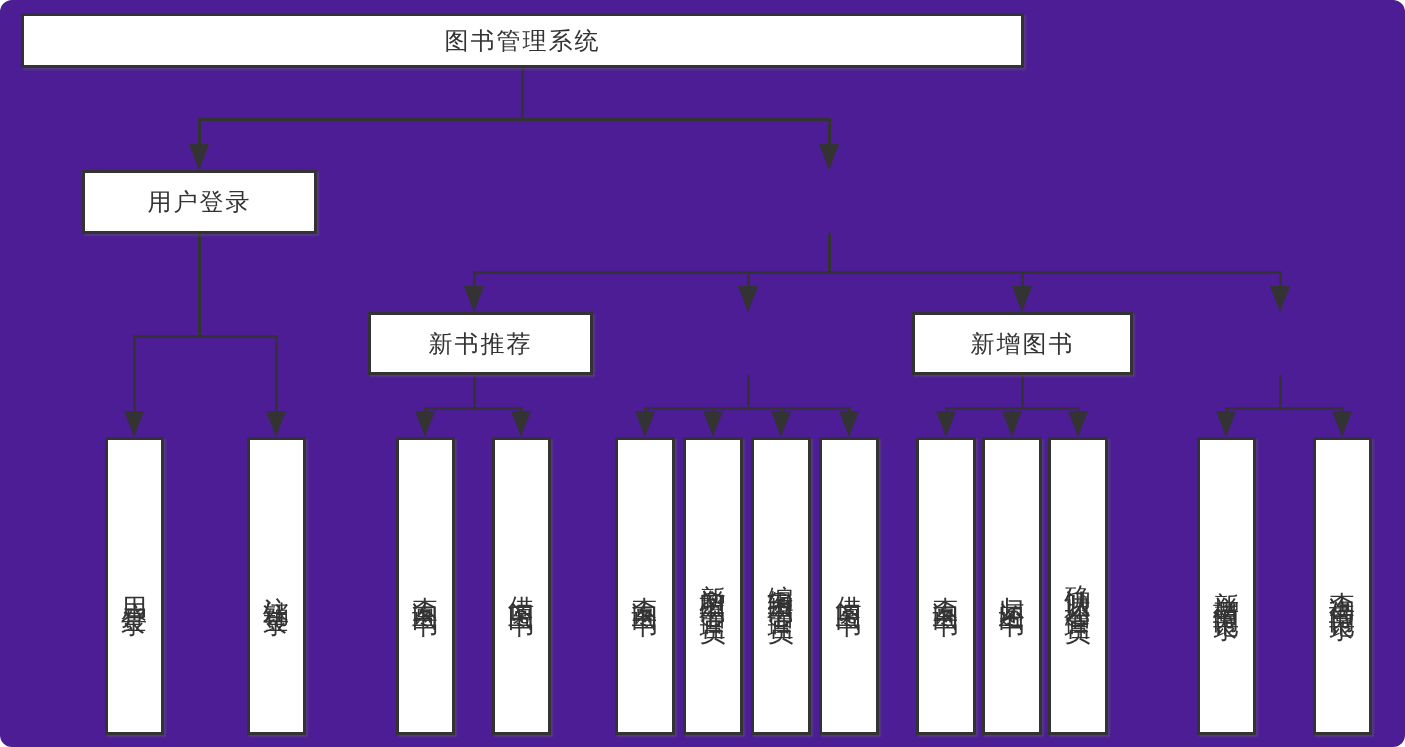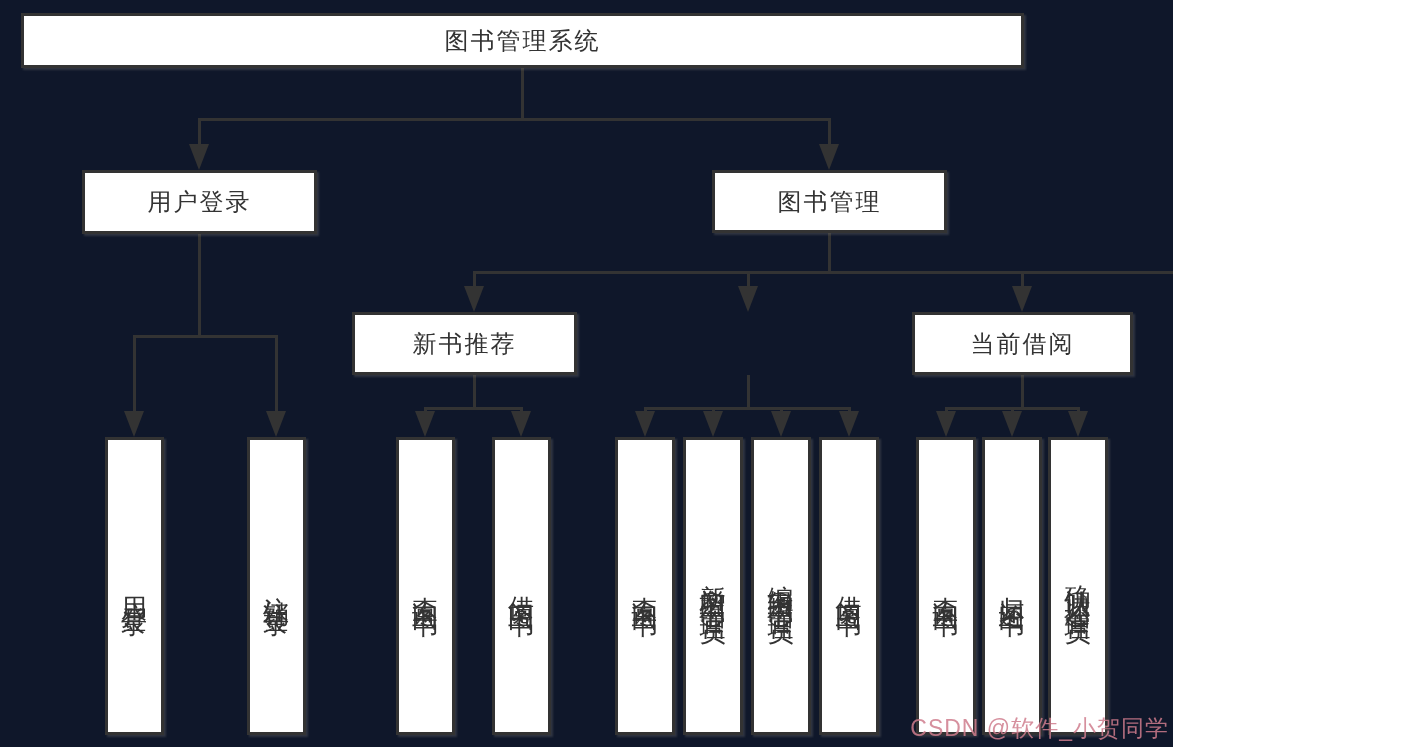--- a/index.html
+++ b/index.html
@@ -1,18 +1,18 @@
 <!DOCTYPE html>
 <html><head>
 <meta charset="utf-8">
 <style>
   html,body{margin:0;padding:0;background:#fff;}
   .canvas{
-    position:relative;width:1173px;height:747px;background:#0f172a;
-    font-family:"Liberation Sans",sans-serif;overflow:hidden;
+    position:relative;width:1405px;height:747px;background:#4c1d95;
+    font-family:"Liberation Sans",sans-serif;overflow:hidden;border-radius:12px;
   }
   .node{
     position:absolute;background:#ffffff;border:3px solid #333333;
     box-sizing:border-box;display:flex;align-items:center;justify-content:center;
     box-shadow:2px 2px 2px rgba(110,110,110,0.35);
   }
   .hlabel{font-size:24px;color:#333333;letter-spacing:2px;white-space:nowrap;}
   .vtext{
     writing-mode:vertical-rl;text-orientation:mixed;
     font-size:26px;color:#333333;letter-spacing:5px;line-height:1;
@@ -95,31 +95,28 @@
   <div class="arrow" style="left:1332px;top:411px;"></div>
 
   <div class="node" style="left:21px;top:13px;width:1003px;height:55px;">
     <span class="hlabel">图书管理系统</span>
   </div>
 
   <div class="node" style="left:82px;top:170px;width:235px;height:64px;">
     <span class="hlabel">用户登录</span>
   </div>
 
-  <div class="node" style="left:712px;top:170px;width:235px;height:63px;">
-    <span class="hlabel">图书管理</span>
-  </div>
 
-  <div class="node" style="left:352px;top:312px;width:225px;height:63px;">
+  <div class="node" style="left:368px;top:312px;width:225px;height:63px;">
     <span class="hlabel">新书推荐</span>
   </div>
 
 
   <div class="node" style="left:912px;top:312px;width:221px;height:63px;">
-    <span class="hlabel">当前借阅</span>
+    <span class="hlabel">新增图书</span>
   </div>
 
 
   <div class="node leaf" style="left:105px;top:437px;width:59px;height:298px;">
     <span class="vtext">用户登录</span>
   </div>
   <div class="node leaf" style="left:247px;top:437px;width:59px;height:298px;">
     <span class="vtext">注销登录</span>
   </div>
 
@@ -153,15 +150,14 @@
     <span class="vtext">确认归还（管理员）</span>
   </div>
 
   <div class="node leaf" style="left:1197px;top:437px;width:59px;height:298px;">
     <span class="vtext">新增借阅记录</span>
   </div>
   <div class="node leaf" style="left:1313px;top:437px;width:59px;height:298px;">
     <span class="vtext">查询借阅记录</span>
   </div>
 
-  <div class="watermark">CSDN @软件_小贺同学</div>
 
 </div>
 
 </body></html>

